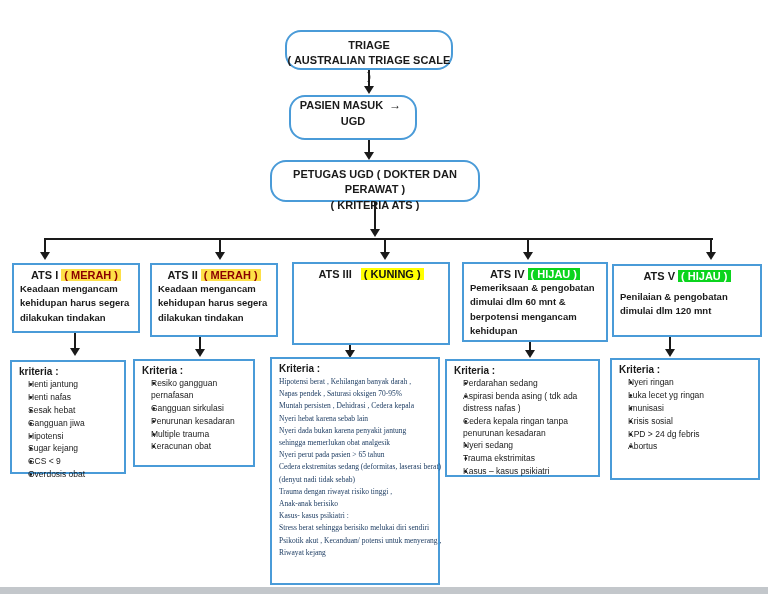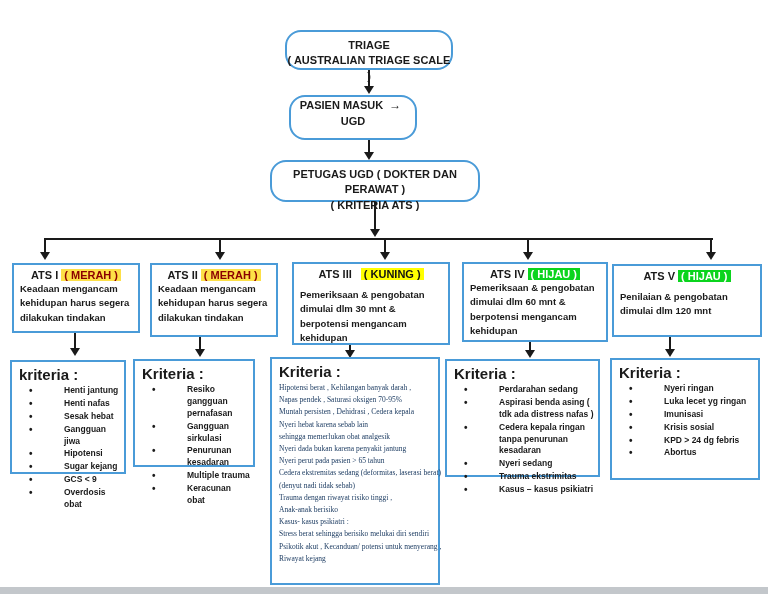--- a/index.html
+++ b/index.html
@@ -8,22 +8,22 @@
   .box{position:absolute;border:2px solid #4a9bd8;background:#ffffff;box-sizing:border-box;}
   .ctr{text-align:center;border-radius:16px;}
   .flow-text{font-weight:bold;font-size:11px;line-height:1.4;}
   .pad-top{padding-top:6px;}
   .ats-title{font-weight:bold;font-size:11px;text-align:center;padding-top:4px;white-space:nowrap;}
   .tag{display:inline-block;padding:0 3px;font-weight:bold;margin-left:3px;}
   .tag-red{background:#fde047;color:#8b0000;}
   .tag-yellow{background:#ffff00;color:#111111;margin-left:9px;}
   .tag-green{background:#0bd41e;color:#ffffff;}
   .ats-body{font-weight:bold;font-size:9.5px;padding:4px 6px 0 6px;line-height:1.5;text-align:left;}
-  .krit-head{font-weight:bold;font-size:15px;padding:4px 7px 2px 7px;}
-  .krit-item{font-weight:bold;font-size:8.5px;line-height:1.4;padding-left:52px;padding-right:3px;position:relative;margin-bottom:1px;}
+  .krit-head{font-weight:bold;font-size:10px;padding:4px 7px 2px 7px;}
+  .krit-item{font-weight:normal;font-size:8.5px;line-height:1.4;padding-left:16px;padding-right:3px;position:relative;margin-bottom:1px;}
   .krit-item::before{content:"\2022";position:absolute;left:17px;top:-1px;font-size:10px;}
   .k3-line{font-family:"Liberation Serif", serif;font-size:7.5px;line-height:12.2px;color:#17375e;padding:0 7px;white-space:nowrap;}
   .vline{position:absolute;width:2px;background:#1a1a1a;}
   .hline{position:absolute;height:2px;background:#1a1a1a;}
   .ah-down{position:absolute;width:0;height:0;border-left:5px solid transparent;border-right:5px solid transparent;border-top:8px solid #1a1a1a;}
   .entry-arrow{display:inline-block;padding:0 6px;font-weight:bold;font-size:12px;letter-spacing:-1px;}
   .bottom-strip{position:absolute;left:0;right:0;bottom:0;height:7px;background:#c3c7cb;}
 </style>
 </head>
 <body>
@@ -93,32 +93,31 @@
     <div class="krit-head">Kriteria :</div>
     <div class="krit-item">Resiko gangguan pernafasan</div>
     <div class="krit-item">Gangguan sirkulasi</div>
     <div class="krit-item">Penurunan kesadaran</div>
     <div class="krit-item">Multiple trauma</div>
     <div class="krit-item">Keracunan obat</div>
   </div>
 
   <div class="box" style="left:292px;top:262px;width:158px;height:83px;">
     <div class="ats-title"><span>ATS III</span><span class="tag tag-yellow">( KUNING )</span></div>
-    <div class="ats-body" style="padding-top:8px;">Pemeriksaan &amp; pengobatan dimulai dlm 30 mnt &amp; berpotensi mengancam kehidupan</div>
   </div>
   <div class="vline" style="left:349px;top:345px;height:7px;"></div>
   <div class="ah-down" style="left:345px;top:350px;"></div>
   <div class="box" style="left:270px;top:357px;width:170px;height:228px;">
     <div class="krit-head">Kriteria :</div>
     <div class="k3-line">Hipotensi berat , Kehilangan banyak darah ,</div>
     <div class="k3-line">Napas pendek , Saturasi oksigen 70-95%</div>
     <div class="k3-line">Muntah persisten , Dehidrasi , Cedera kepala</div>
     <div class="k3-line">Nyeri hebat karena sebab lain</div>
+    <div class="k3-line">Nyeri dada bukan karena penyakit jantung</div>
     <div class="k3-line">sehingga memerlukan obat analgesik</div>
-    <div class="k3-line">Nyeri dada bukan karena penyakit jantung</div>
     <div class="k3-line">Nyeri perut pada pasien &gt; 65 tahun</div>
     <div class="k3-line">Cedera ekstremitas sedang (deformitas, laserasi berat)</div>
     <div class="k3-line">(denyut nadi tidak sebab)</div>
     <div class="k3-line">Trauma dengan riwayat risiko tinggi ,</div>
     <div class="k3-line">Anak-anak berisiko</div>
     <div class="k3-line">Kasus- kasus psikiatri :</div>
     <div class="k3-line">Stress berat sehingga berisiko melukai diri sendiri</div>
     <div class="k3-line">Psikotik akut , Kecanduan/ potensi untuk menyerang ,</div>
     <div class="k3-line">Riwayat kejang</div>
   </div>

